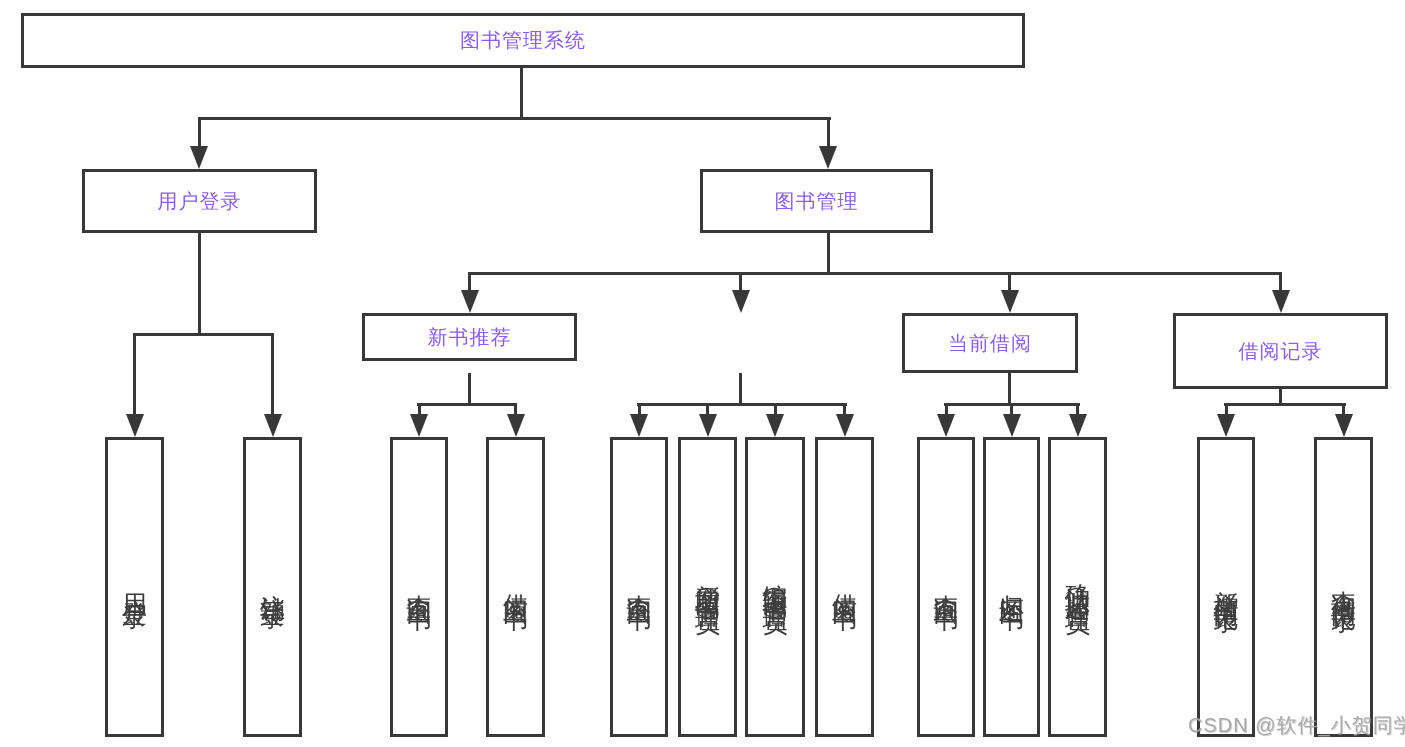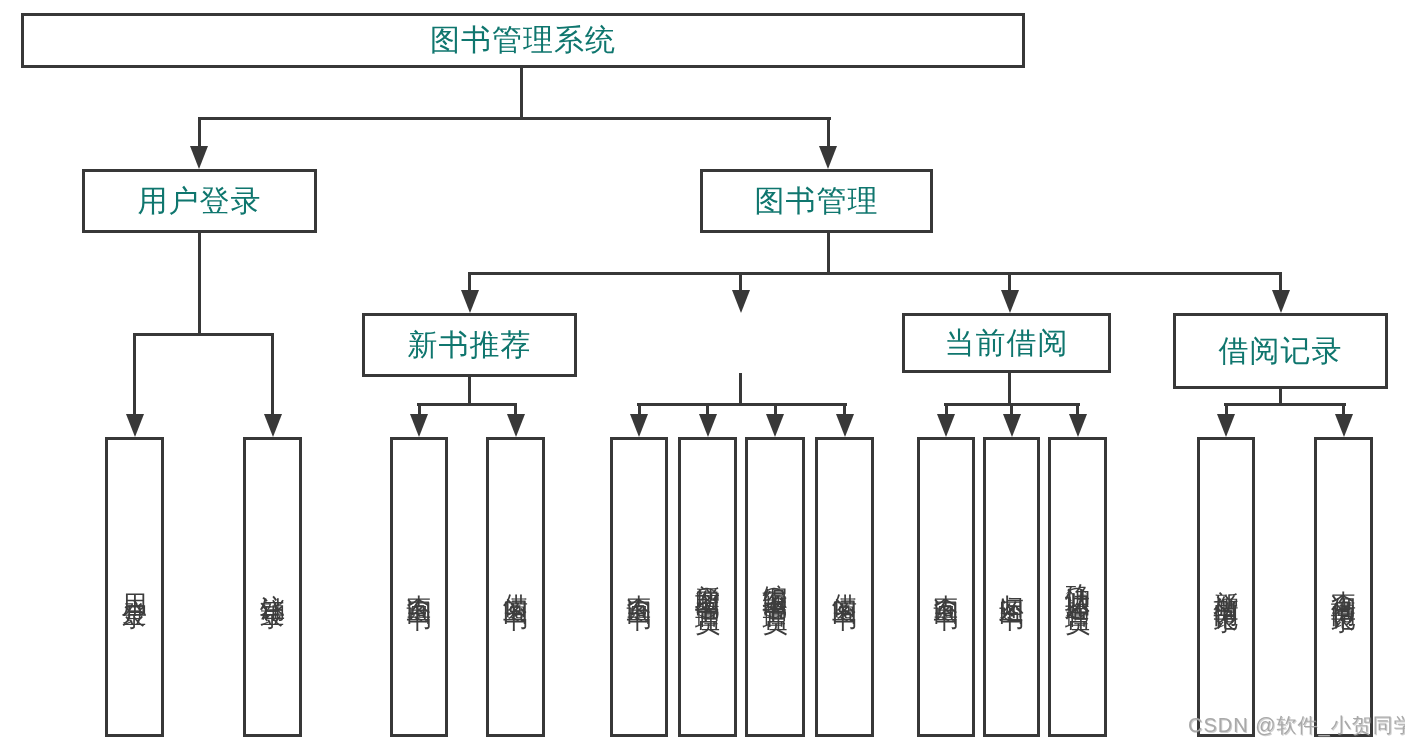--- a/index.html
+++ b/index.html
@@ -4,21 +4,21 @@
 <style>
   html,body{margin:0;padding:0;background:#ffffff;}
   #canvas{
     position:relative;width:1405px;height:747px;background:#ffffff;overflow:hidden;
     font-family:"Liberation Sans","DejaVu Sans",sans-serif;color:#383838;
   }
   .box{
     position:absolute;box-sizing:border-box;border:3px solid #383838;background:#ffffff;
     display:flex;align-items:center;justify-content:center;z-index:2;
   }
-  .hlabel{font-size:30px;letter-spacing:1px;color:#0f766e;white-space:nowrap;}
+  .hlabel{font-size:20px;letter-spacing:1px;color:#8b5cf6;white-space:nowrap;}
   .leaf{padding-bottom:10px;}
   .vlabel{
     writing-mode:vertical-rl;text-orientation:mixed;
     font-size:25px;letter-spacing:4px;color:#3d3d3d;line-height:1;
   }
   .line{position:absolute;background:#383838;z-index:1;}
   .arrow{
     position:absolute;width:0;height:0;z-index:1;
     border-left:9px solid transparent;border-right:9px solid transparent;
     border-top:23px solid #383838;
@@ -38,24 +38,24 @@
     <span class="hlabel">图书管理系统</span>
   </div>
 
   <div class="box" style="left:82px;top:169px;width:235px;height:64px;">
     <span class="hlabel">用户登录</span>
   </div>
   <div class="box" style="left:700px;top:169px;width:233px;height:64px;">
     <span class="hlabel">图书管理</span>
   </div>
 
-  <div class="box" style="left:362px;top:313px;width:215px;height:64px;">
+  <div class="box" style="left:362px;top:313px;width:215px;height:48px;">
     <span class="hlabel">新书推荐</span>
   </div>
-  <div class="box" style="left:902px;top:313px;width:209px;height:60px;">
+  <div class="box" style="left:902px;top:313px;width:176px;height:60px;">
     <span class="hlabel">当前借阅</span>
   </div>
   <div class="box" style="left:1173px;top:313px;width:215px;height:76px;">
     <span class="hlabel">借阅记录</span>
   </div>
 
   <div class="box leaf" style="left:105px;top:437px;width:59px;height:300px;">
     <span class="vlabel">用户登录</span>
   </div>
   <div class="box leaf" style="left:243px;top:437px;width:59px;height:300px;">

